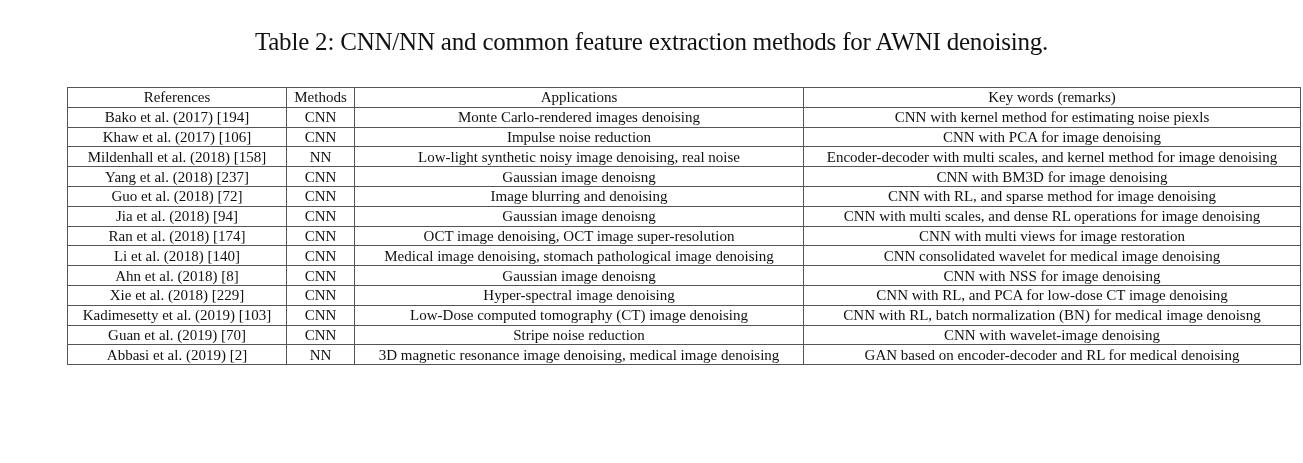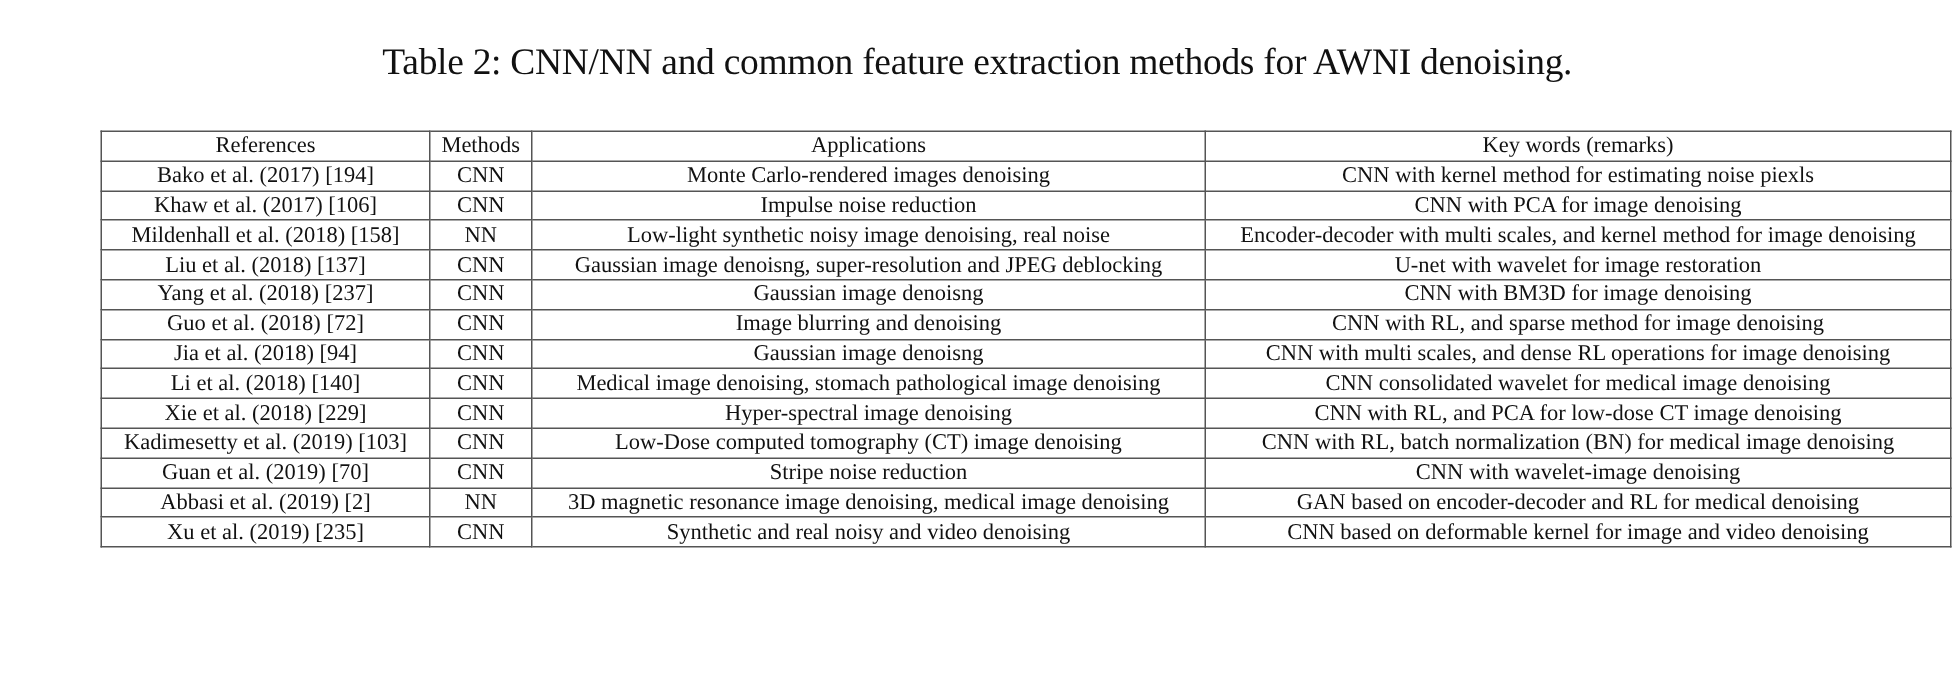--- a/index.html
+++ b/index.html
@@ -81,73 +81,73 @@
         <td>Impulse noise reduction</td>
         <td>CNN with PCA for image denoising</td>
       </tr>
       <tr>
         <td>Mildenhall et al. (2018) [158]</td>
         <td>NN</td>
         <td>Low-light synthetic noisy image denoising, real noise</td>
         <td>Encoder-decoder with multi scales, and kernel method for image denoising</td>
       </tr>
       <tr>
-        <td>Liu et al. (2018) [137]</td>
-        <td>CNN</td>
-        <td>Gaussian image denoisng, super-resolution and JPEG deblocking</td>
-        <td>U-net with wavelet for image restoration</td>
-      </tr>
-      <tr>
         <td>Yang et al. (2018) [237]</td>
         <td>CNN</td>
         <td>Gaussian image denoisng</td>
         <td>CNN with BM3D for image denoising</td>
       </tr>
       <tr>
         <td>Guo et al. (2018) [72]</td>
         <td>CNN</td>
         <td>Image blurring and denoising</td>
         <td>CNN with RL, and sparse method for image denoising</td>
       </tr>
       <tr>
         <td>Jia et al. (2018) [94]</td>
         <td>CNN</td>
         <td>Gaussian image denoisng</td>
         <td>CNN with multi scales, and dense RL operations for image denoising</td>
       </tr>
       <tr>
+        <td>Ran et al. (2018) [174]</td>
+        <td>CNN</td>
+        <td>OCT image denoising, OCT image super-resolution</td>
+        <td>CNN with multi views for image restoration</td>
+      </tr>
+      <tr>
         <td>Li et al. (2018) [140]</td>
         <td>CNN</td>
         <td>Medical image denoising, stomach pathological image denoising</td>
         <td>CNN consolidated wavelet for medical image denoising</td>
+      </tr>
+      <tr>
+        <td>Ahn et al. (2018) [8]</td>
+        <td>CNN</td>
+        <td>Gaussian image denoisng</td>
+        <td>CNN with NSS for image denoising</td>
       </tr>
       <tr>
         <td>Xie et al. (2018) [229]</td>
         <td>CNN</td>
         <td>Hyper-spectral image denoising</td>
         <td>CNN with RL, and PCA for low-dose CT image denoising</td>
       </tr>
       <tr>
         <td>Kadimesetty et al. (2019) [103]</td>
         <td>CNN</td>
         <td>Low-Dose computed tomography (CT) image denoising</td>
-        <td>CNN with RL, batch normalization (BN) for medical image denoising</td>
+        <td>CNN with RL, batch normalization (BN) for medical image denoisng</td>
       </tr>
       <tr>
         <td>Guan et al. (2019) [70]</td>
         <td>CNN</td>
         <td>Stripe noise reduction</td>
         <td>CNN with wavelet-image denoising</td>
       </tr>
       <tr>
         <td>Abbasi et al. (2019) [2]</td>
         <td>NN</td>
         <td>3D magnetic resonance image denoising, medical image denoising</td>
         <td>GAN based on encoder-decoder and RL for medical denoising</td>
       </tr>
-      <tr>
-        <td>Xu et al. (2019) [235]</td>
-        <td>CNN</td>
-        <td>Synthetic and real noisy and video denoising</td>
-        <td>CNN based on deformable kernel for image and video denoising</td>
-      </tr>
     </tbody>
 </table>
 
 </body></html>

